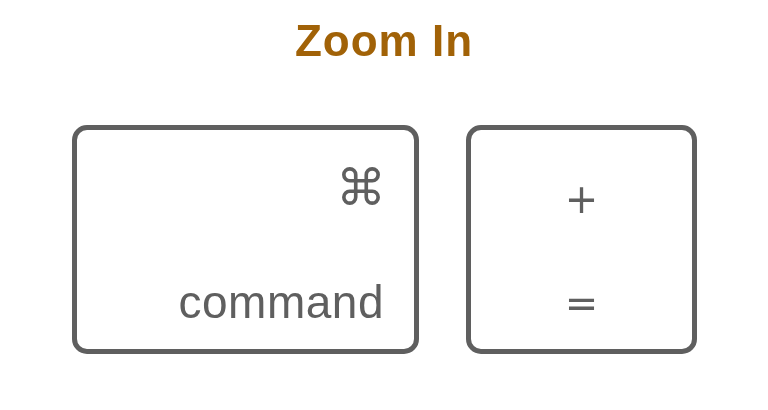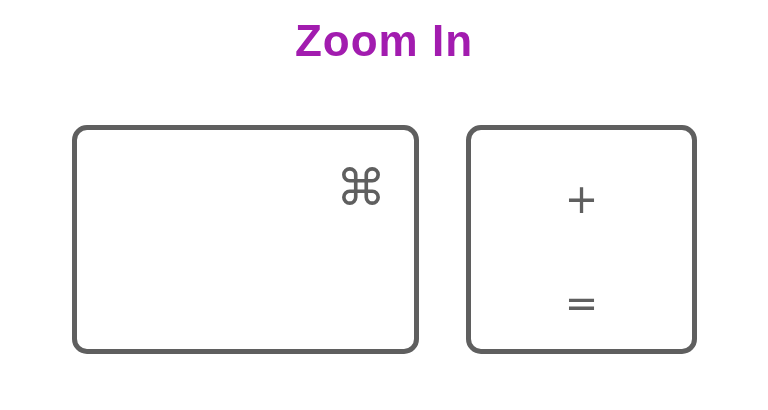--- a/index.html
+++ b/index.html
@@ -1,35 +1,36 @@
 <!DOCTYPE html>
 <html><head>
 <meta charset="utf-8">
 <style>
   html, body { margin:0; padding:0; }
   body { width:768px; height:410px; background:#ffffff; position:relative; overflow:hidden;
          font-family:"Liberation Sans", sans-serif; color:#5f5f5f; }
   .title { position:absolute; left:0; width:768px; top:14px; text-align:center;
-           font-weight:bold; font-size:44px; letter-spacing:1px; color:#a21caf; line-height:54px; }
+           font-weight:bold; font-size:44px; letter-spacing:1px; color:#a16207; line-height:54px; }
   .key { position:absolute; box-sizing:border-box; border:5px solid #5f5f5f; border-radius:15px; background:#fff; }
   .key-cmd { left:72px; top:125px; width:347px; height:229px; }
   .key-plus { left:466px; top:125px; width:231px; height:229px; }
   .cmd-symbol { position:absolute; right:28px; top:30px; font-family:"DejaVu Sans", sans-serif;
                 font-size:50px; line-height:56px; color:#5f5f5f; }
   .cmd-label { position:absolute; right:30px; top:145px; font-size:46px; line-height:54px; color:#5f5f5f; letter-spacing:0.5px; }
   .plus-top { position:absolute; left:0; width:100%; top:46px; text-align:center;
               font-family:"DejaVu Sans", sans-serif; font-size:40px; line-height:46px; color:#5f5f5f; }
   .plus-bottom { position:absolute; left:0; width:100%; top:150px; text-align:center;
                  font-family:"DejaVu Sans", sans-serif; font-size:40px; line-height:46px; color:#5f5f5f; }
 </style>
 </head>
 <body>
 
 <div class="title">Zoom In</div>
 
 <div class="key key-cmd">
   <span class="cmd-symbol">⌘</span>
+  <span class="cmd-label">command</span>
 </div>
 
 <div class="key key-plus">
   <div class="plus-top">+</div>
   <div class="plus-bottom">=</div>
 </div>
 
 </body></html>

